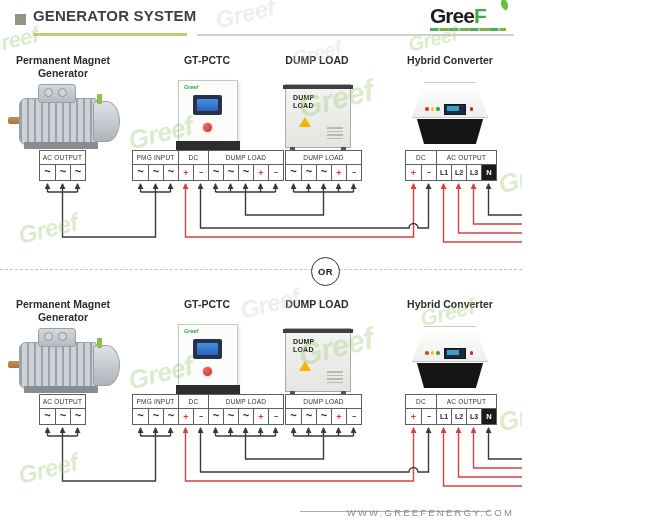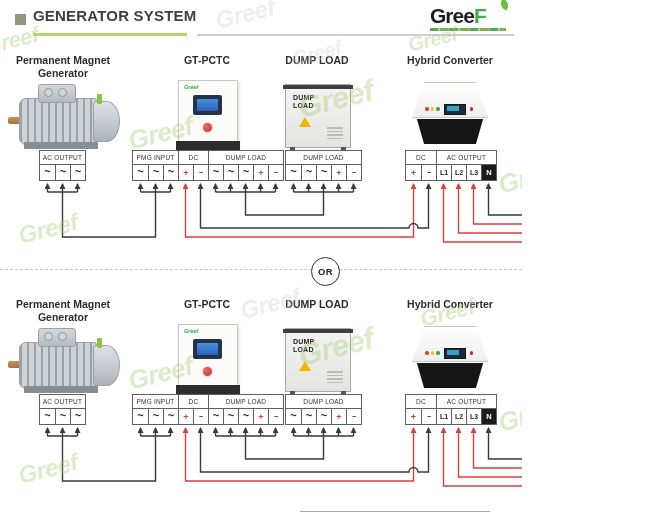--- a/index.html
+++ b/index.html
@@ -466,20 +466,21 @@
           <line x1="458.5" x2="458.5" y1="146" y2="138" class="wr" marker-end="url(#aRb)"></line>
           <line x1="473.5" x2="473.5" y1="146" y2="138" class="wr" marker-end="url(#aRb)"></line>
           <line x1="576.5" x2="576.5" y1="146" y2="138" class="wr" marker-end="url(#aRb)"></line>
           <line x1="589.5" x2="589.5" y1="146" y2="138" class="wr" marker-end="url(#aRb)"></line>
           <line x1="602.5" x2="602.5" y1="146" y2="138" class="wr" marker-end="url(#aRb)"></line>
         </g>
     </svg>
   </div>
 
   <div class="ftr-line"></div>
+  <div class="ftr-web">WWW.GREEFENERGY.COM</div>
 
   <div class="wm gray" style="left:215px;top:0;font-size:24px;">Greef</div>
   <div class="wm" style="left:-16px;top:28px;font-size:22px;">Greef</div>
   <div class="wm gray" style="left:292px;top:42px;font-size:20px;">Greef</div>
   <div class="wm" style="left:298px;top:82px;font-size:30px;">Greef</div>
   <div class="wm" style="left:128px;top:118px;font-size:26px;">Greef</div>
   <div class="wm" style="left:18px;top:215px;font-size:24px;">Greef</div>
   <div class="wm" style="left:408px;top:28px;font-size:20px;">Greef</div>
   <div class="wm" style="left:606px;top:44px;font-size:22px;">Greef</div>
   <div class="wm" style="left:498px;top:162px;font-size:26px;">Greef</div>

